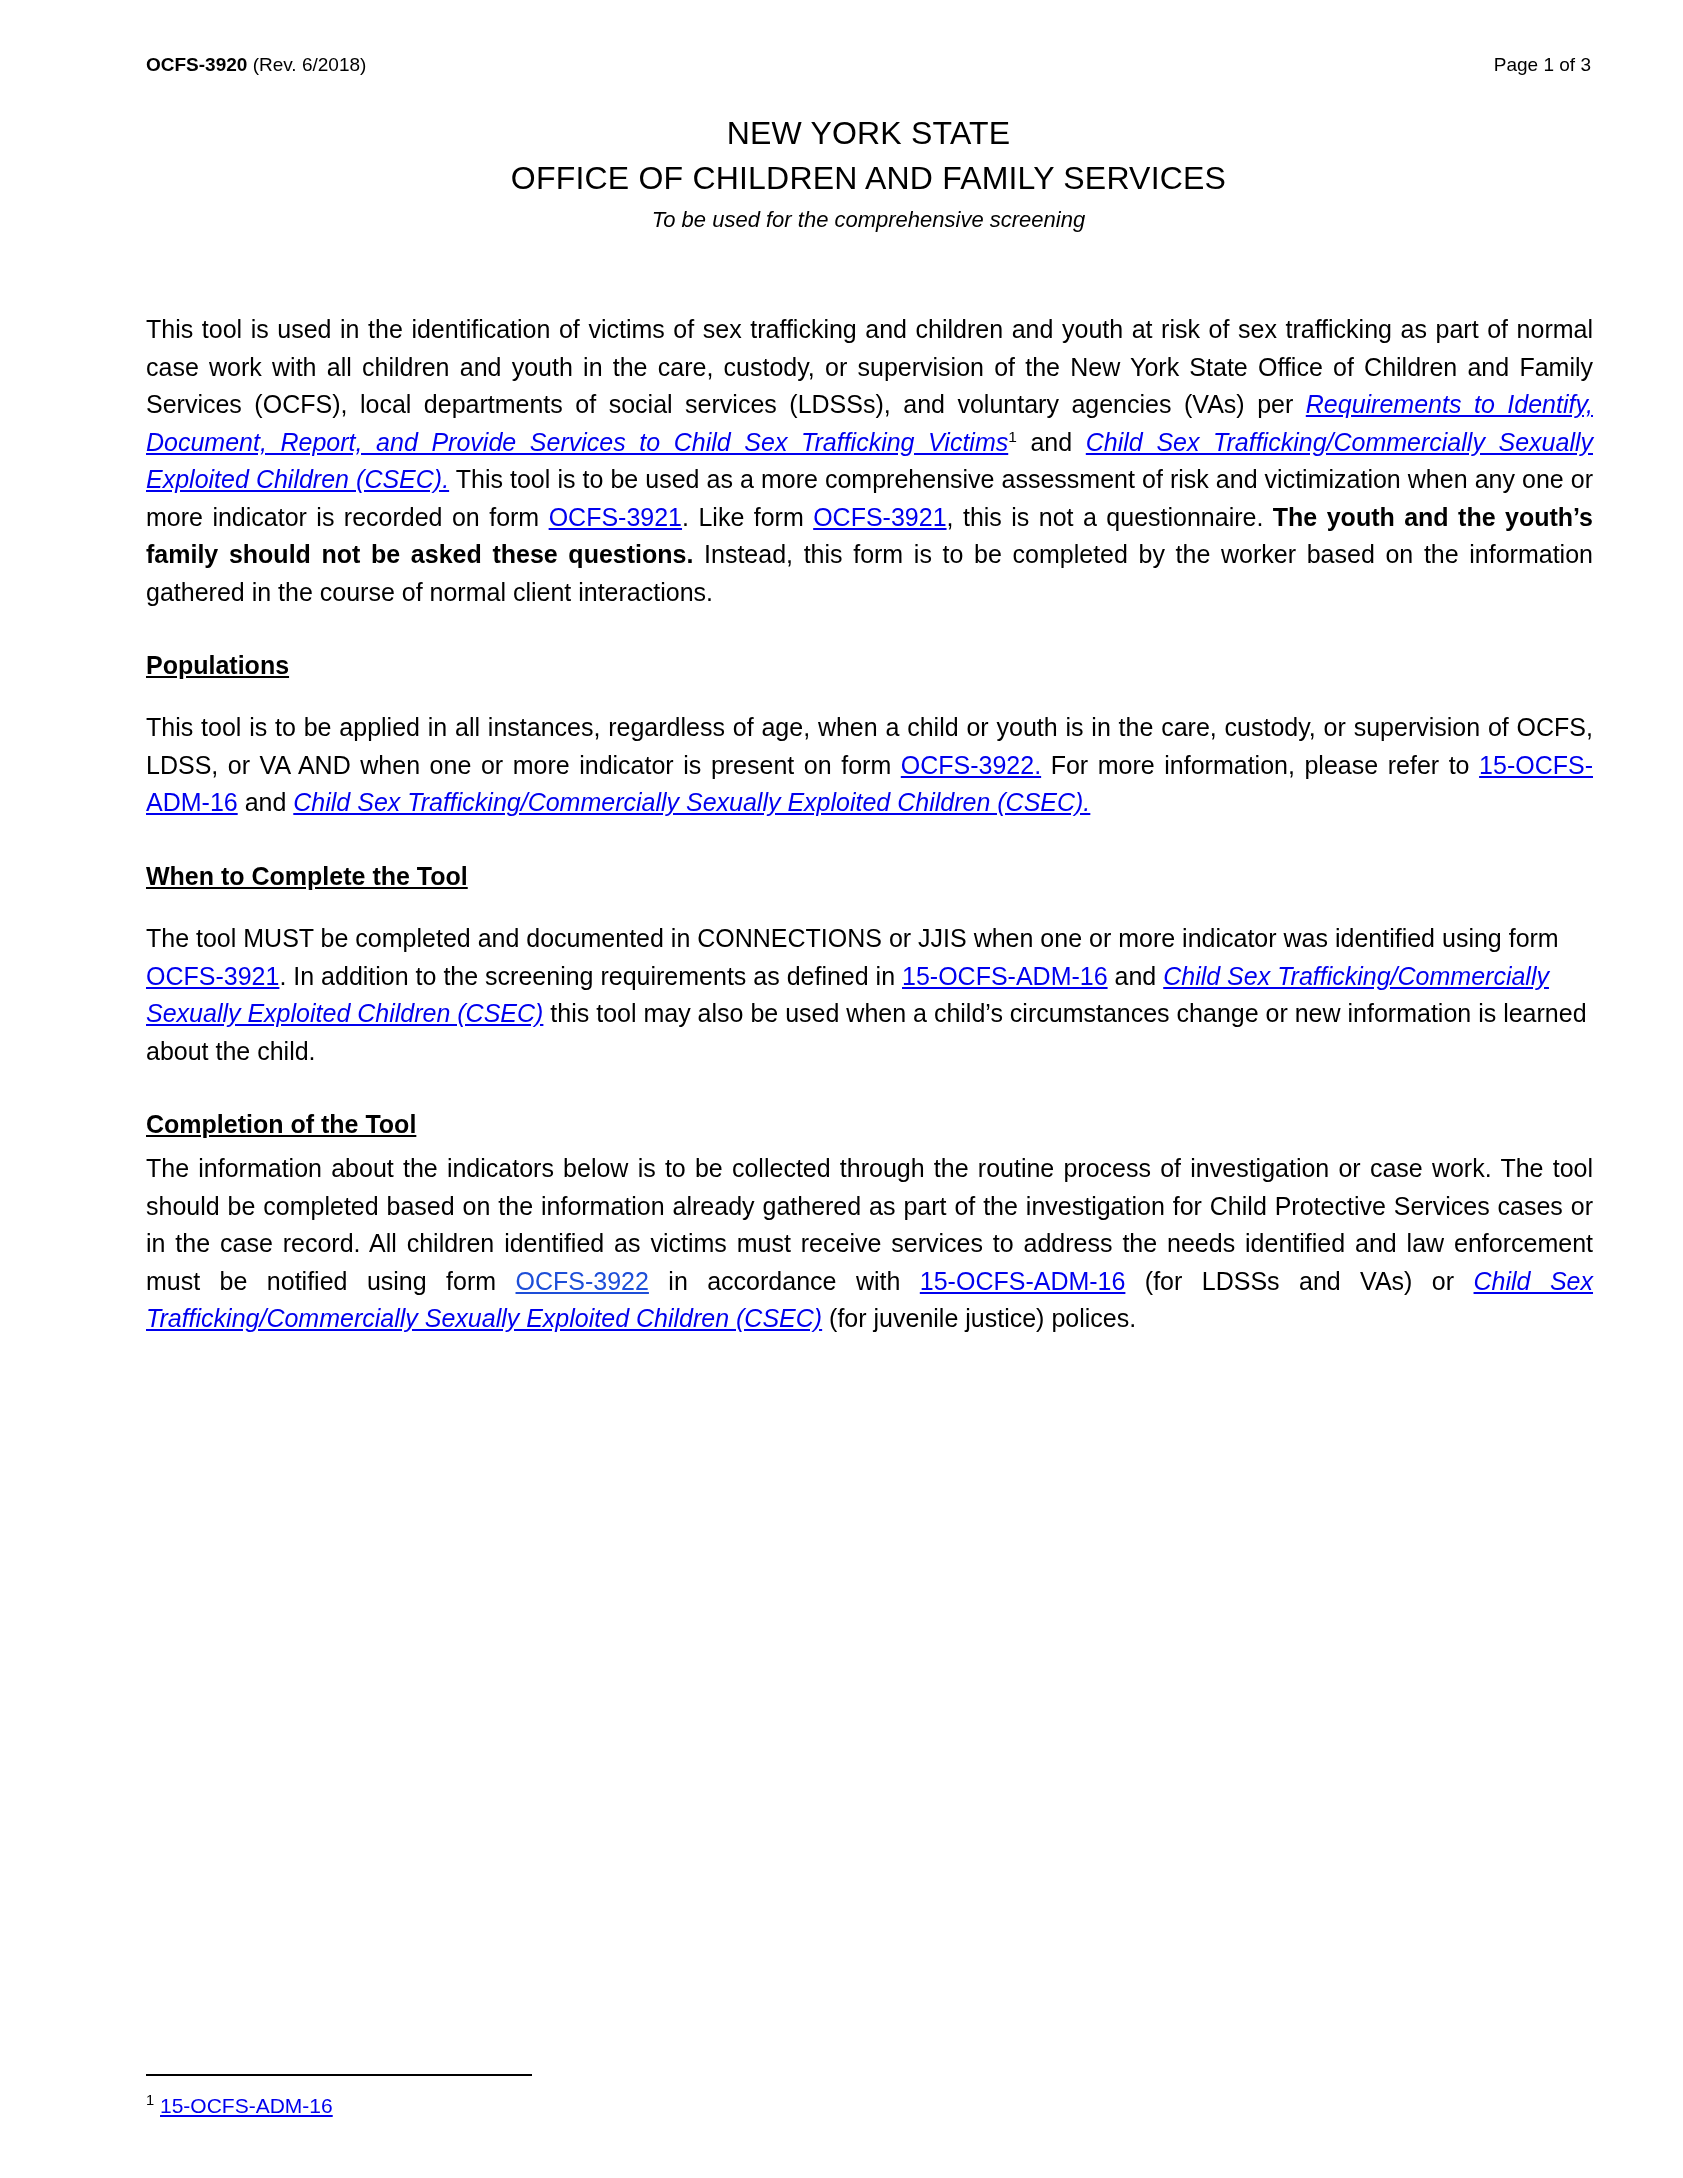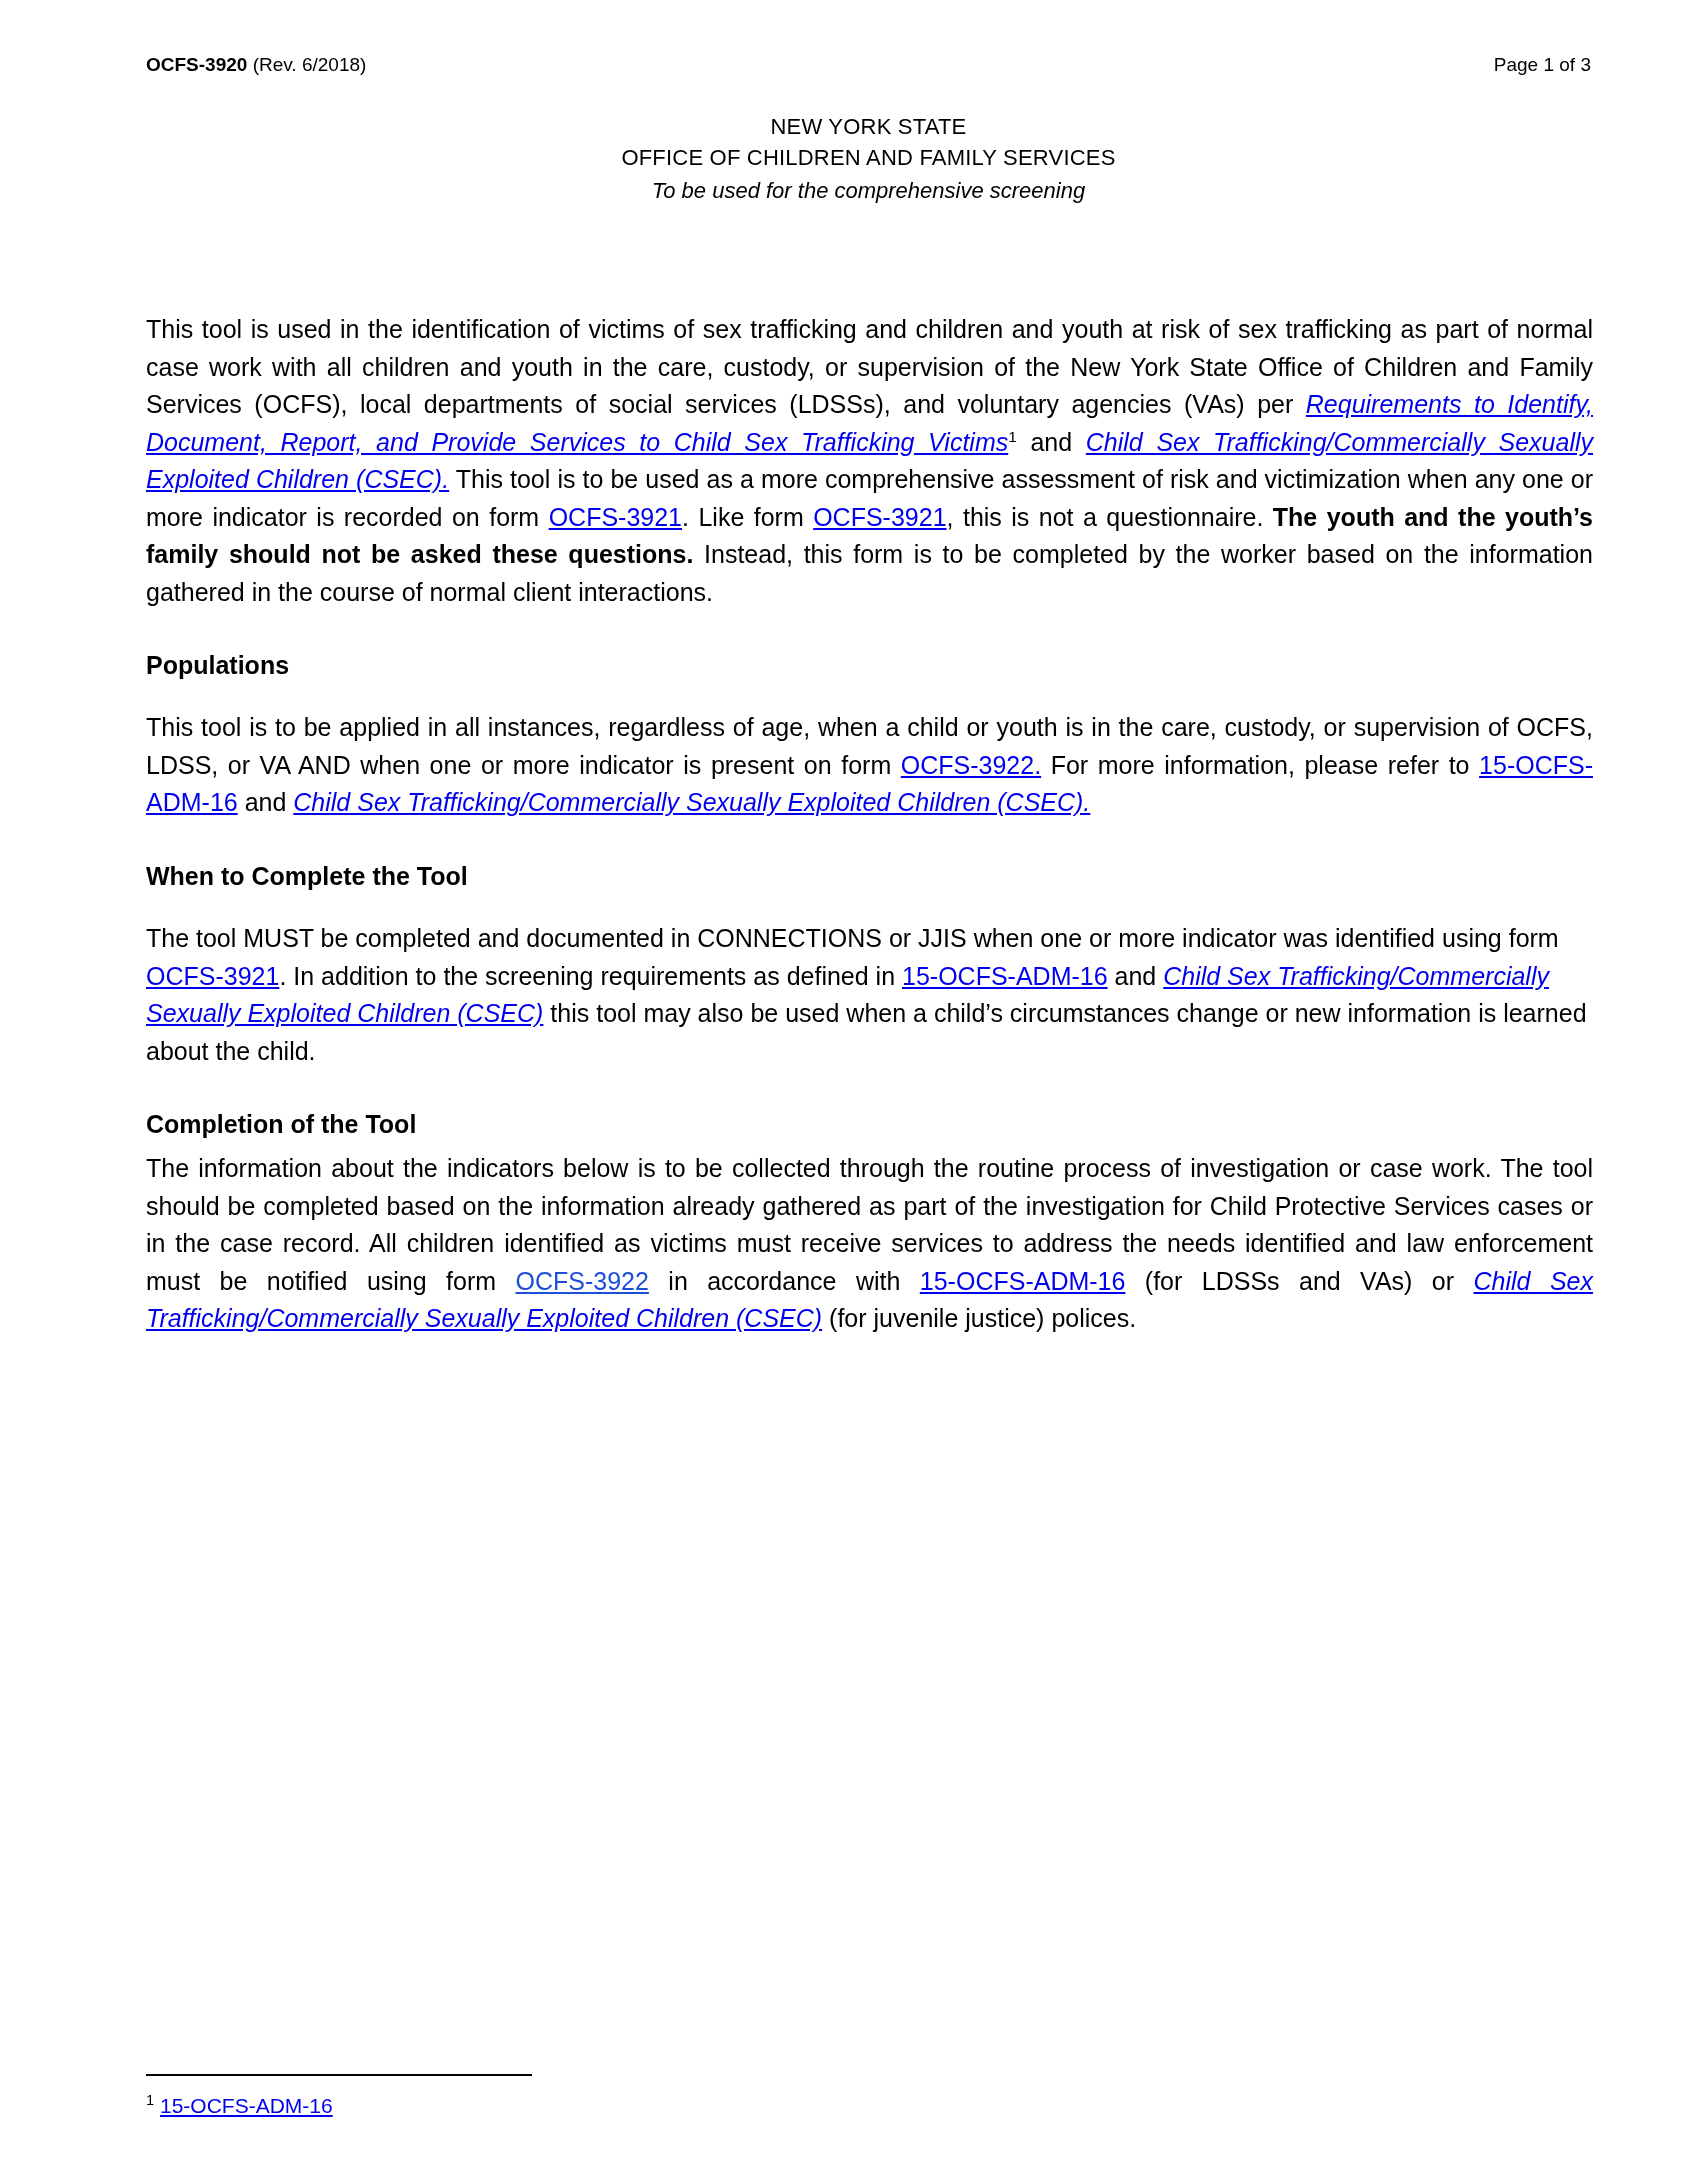--- a/index.html
+++ b/index.html
@@ -45,21 +45,21 @@
   .title-block {
     position: absolute;
     left: 114px;
     top: 111px;
     width: 1445px;
     text-align: center;
     line-height: 1.42;
   }
   .title-block .tl1,
   .title-block .tl2 {
-    font-size: 22px;
+    font-size: 32px;
     letter-spacing: 0.2px;
   }
   .title-block .tl3 {
     font-size: 28px;
     font-weight: bold;
     letter-spacing: 0.2px;
     margin-top: 2px;
   }
   .title-block .tl4 {
     font-size: 22px;
@@ -85,20 +85,21 @@
   p.para.ragged {
     text-align: left;
   }
   .gap-lg { height: 36px; }
   .gap-md { height: 26px; }
   .gap-sm { height: 8px; }
 
   h2.section-head {
     font-size: 25px;
     font-weight: bold;
+    text-decoration: underline;
     margin: 0;
     line-height: 1.45;
   }
 
   a.lnk {
     color: #0000EE;
     text-decoration: underline;
   }
   a.lnk.italic {
     font-style: italic;

